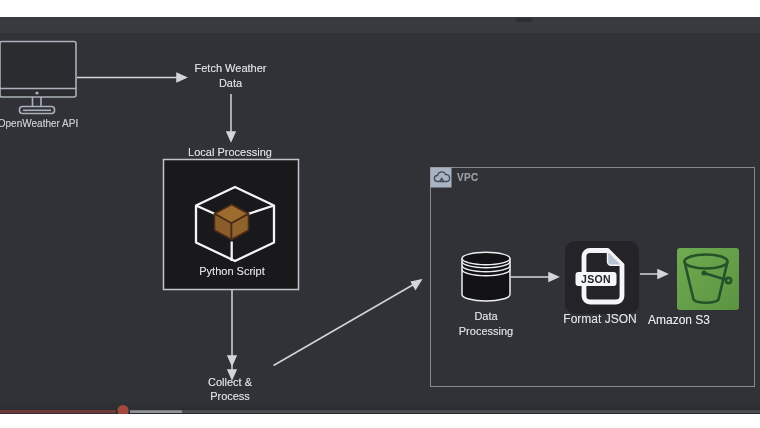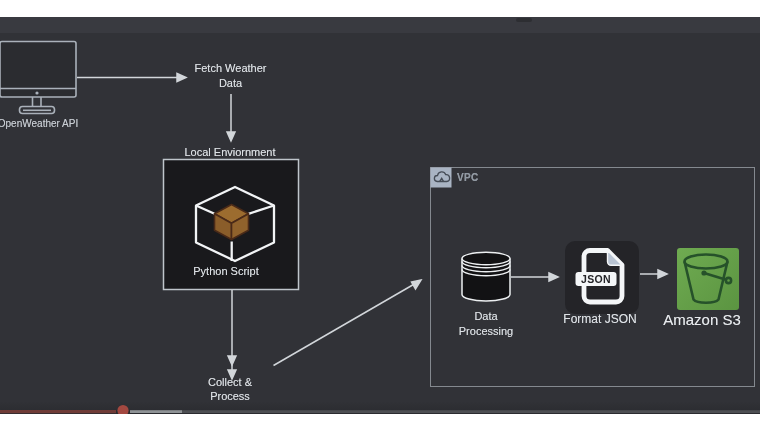--- a/index.html
+++ b/index.html
@@ -104,20 +104,20 @@
       <rect x="0" y="410" width="116" height="3.2" fill="#6f3b37"></rect>
       <rect x="130" y="410.2" width="52" height="2.8" fill="#8f9396"></rect>
       <rect x="182" y="410.2" width="578" height="2.8" fill="#4d4f53"></rect>
       <circle cx="123" cy="410.5" r="5.6" fill="#a34840"></circle>
       <rect x="0" y="414" width="760" height="14" fill="#ffffff"></rect>
     </g>
   </svg>
 
   <div class="txt" style="left:-11px;top:118px;width:98px;font-size:10px;line-height:11px;color:#c7ccd2;white-space:nowrap;">OpenWeather API</div>
   <div class="txt" style="left:170px;top:61px;width:121px;line-height:14.5px;">Fetch Weather<br>Data</div>
-  <div class="txt" style="left:160px;top:144.5px;width:140px;">Local Enviornment</div>
-  <div class="txt" style="left:166px;top:264px;width:120px;">Python Script</div>
+  <div class="txt" style="left:160px;top:144.5px;width:140px;">Local Processing</div>
+  <div class="txt" style="left:172px;top:264px;width:120px;">Python Script</div>
   <div class="txt" style="left:170px;top:375px;width:120px;">Collect &amp;<br>Process</div>
   <div class="txt" style="left:457px;top:171px;width:40px;text-align:left;font-size:10px;font-weight:bold;color:#9199a3;letter-spacing:0.3px;">VPC</div>
   <div class="txt" style="left:426px;top:308.5px;width:120px;line-height:15.2px;">Data<br>Processing</div>
   <div class="txt" style="left:540px;top:312px;width:120px;font-size:12px;">Format JSON</div>
-  <div class="txt" style="left:662px;top:313px;width:80px;font-size:15px;color:#e8ebee;">Amazon S3</div>
+  <div class="txt" style="left:639px;top:313px;width:80px;font-size:12px;color:#e8ebee;">Amazon S3</div>
 </div>
 
 </body></html>

